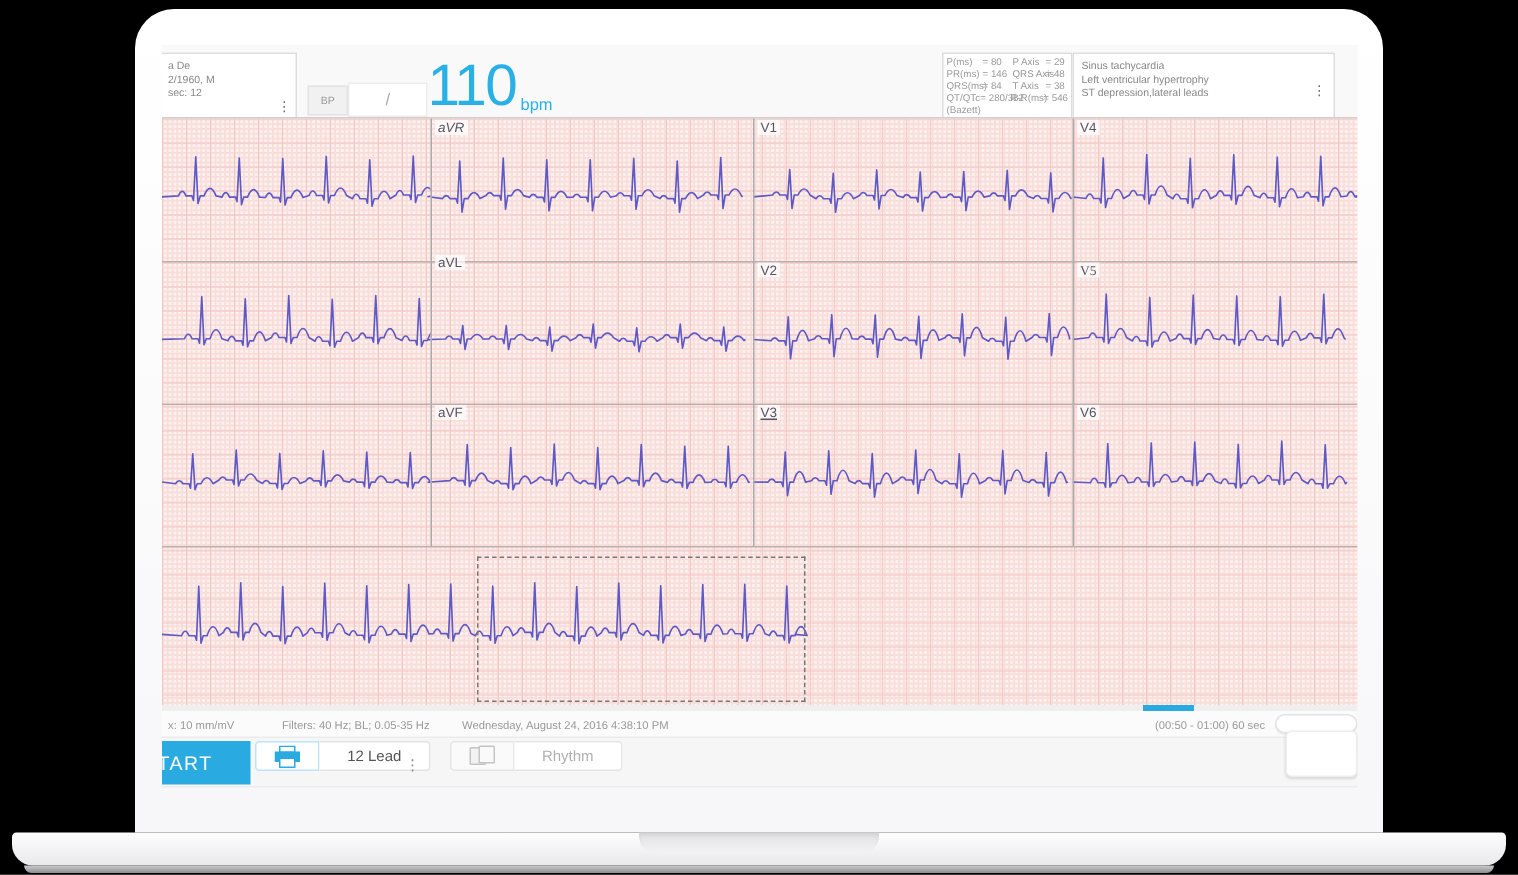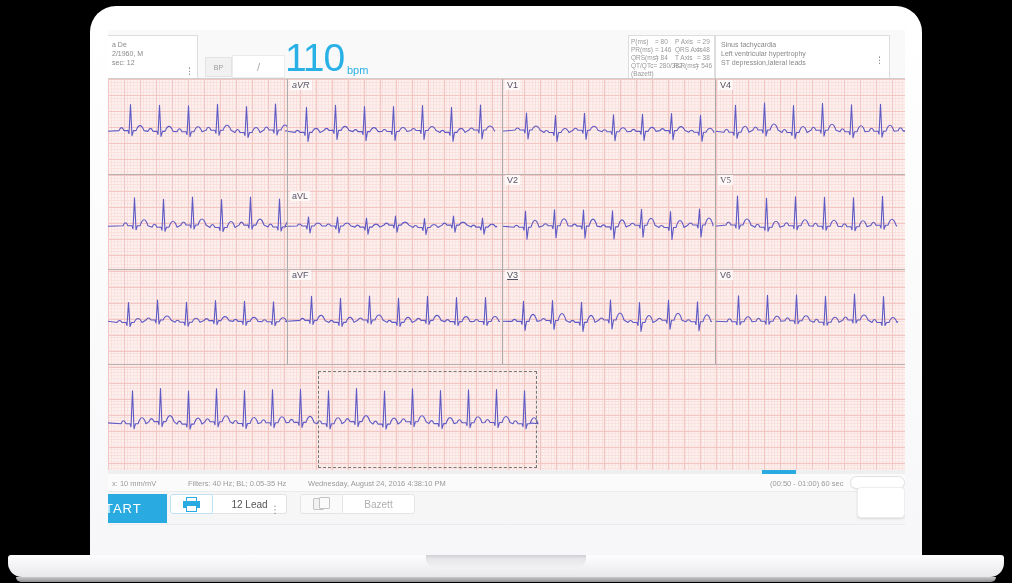--- a/index.html
+++ b/index.html
@@ -176,21 +176,21 @@
           <svg width="213" height="95" class="ecg-svg" style="left:394px;top:0px;">
             <path d="M0 52.3 L13 51 Q15.5 47 18 51 L22 51 L23 54 L24.5 34 L26 60 L27.5 51 L30 51 Q34 43 38 51 L42 53.5 Q44.5 49.5 47 53.5 L51 53.5 L52 56.5 L53.5 36.5 L55 62.5 L56.5 53.5 L59 53.5 Q63 45.5 67 53.5 L71 51.3 Q73.5 47.3 76 51.3 L80 51.3 L81 54.3 L82.5 34.3 L84 60.3 L85.5 51.3 L88 51.3 Q92 43.3 96 51.3 L100 52.7 Q102.5 48.7 105 52.7 L109 52.7 L110 55.7 L111.5 35.7 L113 61.7 L114.5 52.7 L117 52.7 Q121 44.7 125 52.7 L129 52.4 Q131.5 48.4 134 52.4 L138 52.4 L139 55.4 L140.5 35.4 L142 61.4 L143.5 52.4 L146 52.4 Q150 44.4 154 52.4 L158 51.6 Q160.5 47.6 163 51.6 L167 51.6 L168 54.6 L169.5 34.6 L171 60.6 L172.5 51.6 L175 51.6 Q179 43.6 183 51.6 L187 53.3 Q189.5 49.3 192 53.3 L196 53.3 L197 56.3 L198.5 36.3 L200 62.3 L201.5 53.3 L204 53.3 Q208 45.3 212 53.3 L211 52.3" fill="none" stroke="#5e59c4" stroke-width="1.1" stroke-linejoin="round"></path>
           </svg>
           <span class="lead-label" style="left: 610px; top: 1px;">V4</span>
           <svg width="190" height="95" class="ecg-svg" style="left:607px;top:0px;">
             <path d="M0 52.3 L9 53.3 Q11.5 47.3 14 53.3 L18 53.3 L19 56.3 L20.5 26.3 L22 59.3 L23.5 53.3 L26 53.3 Q30 41.3 34 53.3 L38 51 Q40.5 45 43 51 L47 51 L48 54 L49.5 24 L51 57 L52.5 51 L55 51 Q59 39 63 51 L67 53.5 Q69.5 47.5 72 53.5 L76 53.5 L77 56.5 L78.5 26.5 L80 59.5 L81.5 53.5 L84 53.5 Q88 41.5 92 53.5 L96 51.2 Q98.5 45.2 101 51.2 L105 51.2 L106 54.2 L107.5 24.2 L109 57.2 L110.5 51.2 L113 51.2 Q117 39.2 121 51.2 L125 52.8 Q127.5 46.8 130 52.8 L134 52.8 L135 55.8 L136.5 25.8 L138 58.8 L139.5 52.8 L142 52.8 Q146 40.8 150 52.8 L154 52.2 Q156.5 46.2 159 52.2 L163 52.2 L164 55.2 L165.5 25.2 L167 58.2 L168.5 52.2 L171 52.2 Q175 40.2 179 52.2 L183 51.7 Q185.5 45.7 188 51.7 L192 51.7 L193 54.7 L194.5 24.7 L196 57.7 L197.5 51.7 L200 51.7 Q204 39.7 208 51.7 L188 52.3" fill="none" stroke="#5e59c4" stroke-width="1.1" stroke-linejoin="round"></path>
           </svg>
           <svg width="179" height="95" class="ecg-svg" style="left:0px;top:95px;">
             <path d="M0 52.3 L15 51.8 Q17.5 45.8 20 51.8 L24 51.8 L25 54.8 L26.5 23.8 L28 55.8 L29.5 51.8 L32 51.8 Q36 39.8 40 51.8 L44 53.2 Q46.5 47.2 49 53.2 L53 53.2 L54 56.2 L55.5 25.2 L57 57.2 L58.5 53.2 L61 53.2 Q65 41.2 69 53.2 L73 51 Q75.5 45 78 51 L82 51 L83 54 L84.5 23 L86 55 L87.5 51 L90 51 Q94 39 98 51 L102 53.5 Q104.5 47.5 107 53.5 L111 53.5 L112 56.5 L113.5 25.5 L115 57.5 L116.5 53.5 L119 53.5 Q123 41.5 127 53.5 L131 51.1 Q133.5 45.1 136 51.1 L140 51.1 L141 54.1 L142.5 23.1 L144 55.1 L145.5 51.1 L148 51.1 Q152 39.1 156 51.1 L160 53 Q162.5 47 165 53 L169 53 L170 56 L171.5 25 L173 57 L174.5 53 L177 53 Q181 41 185 53 L177 52.3" fill="none" stroke="#5e59c4" stroke-width="1.1" stroke-linejoin="round"></path>
           </svg>
-          <span class="lead-label" style="left: 182px; top: 112px;">aVL</span>
+          <span class="lead-label" style="left: 182px; top: 91px;">aVL</span>
           <svg width="215" height="95" class="ecg-svg" style="left:179px;top:95px;">
             <path d="M0 52.3 L10 52 Q12.5 48 15 52 L19 52 L20 55 L21.5 43 L23 59 L24.5 52 L27 52 Q31 46 35 52 L39 52 Q41.5 48 44 52 L48 52 L49 55 L50.5 43 L52 59 L53.5 52 L56 52 Q60 46 64 52 L68 53.1 Q70.5 49.1 73 53.1 L77 53.1 L78 56.1 L79.5 44.1 L81 60.1 L82.5 53.1 L85 53.1 Q89 47.1 93 53.1 L97 51.1 Q99.5 47.1 102 51.1 L106 51.1 L107 54.1 L108.5 42.1 L110 58.1 L111.5 51.1 L114 51.1 Q118 45.1 122 51.1 L126 53.5 Q128.5 49.5 131 53.5 L135 53.5 L136 56.5 L137.5 44.5 L139 60.5 L140.5 53.5 L143 53.5 Q147 47.5 151 53.5 L155 51.1 Q157.5 47.1 160 51.1 L164 51.1 L165 54.1 L166.5 42.1 L168 58.1 L169.5 51.1 L172 51.1 Q176 45.1 180 51.1 L184 53.1 Q186.5 49.1 189 53.1 L193 53.1 L194 56.1 L195.5 44.1 L197 60.1 L198.5 53.1 L201 53.1 Q205 47.1 209 53.1 L210 52.3" fill="none" stroke="#5e59c4" stroke-width="1.1" stroke-linejoin="round"></path>
           </svg>
           <span class="lead-label" style="left: 397px; top: 96px;">V2</span>
           <svg width="213" height="95" class="ecg-svg" style="left:394px;top:95px;">
             <path d="M0 52.3 L12 53.2 Q14.5 49.2 17 53.2 L21 53.2 L22 56.2 L23.5 37.2 L25 65.2 L26.5 53.2 L29 53.2 Q33 39.2 37 53.2 L41 51.8 Q43.5 47.8 46 51.8 L50 51.8 L51 54.8 L52.5 35.8 L54 63.8 L55.5 51.8 L58 51.8 Q62 37.8 66 51.8 L70 52.1 Q72.5 48.1 75 52.1 L79 52.1 L80 55.1 L81.5 36.1 L83 64.1 L84.5 52.1 L87 52.1 Q91 38.1 95 52.1 L99 52.9 Q101.5 48.9 104 52.9 L108 52.9 L109 55.9 L110.5 36.9 L112 64.9 L113.5 52.9 L116 52.9 Q120 38.9 124 52.9 L128 51.2 Q130.5 47.2 133 51.2 L137 51.2 L138 54.2 L139.5 35.2 L141 63.2 L142.5 51.2 L145 51.2 Q149 37.2 153 51.2 L157 53.5 Q159.5 49.5 162 53.5 L166 53.5 L167 56.5 L168.5 37.5 L170 65.5 L171.5 53.5 L174 53.5 Q178 39.5 182 53.5 L186 51 Q188.5 47 191 51 L195 51 L196 54 L197.5 35 L199 63 L200.5 51 L203 51 Q207 37 211 51 L211 52.3" fill="none" stroke="#5e59c4" stroke-width="1.1" stroke-linejoin="round"></path>
           </svg>
           <span class="lead-label" style="left: 610px; top: 96px; font-family: Liberation Serif, serif;">V5</span>
           <svg width="190" height="95" class="ecg-svg" style="left:607px;top:95px;">
             <path d="M0 52.3 L11 51 Q13.5 45 16 51 L20 51 L21 54 L22.5 22 L24 55 L25.5 51 L28 51 Q32 39 36 51 L40 53.3 Q42.5 47.3 45 53.3 L49 53.3 L50 56.3 L51.5 24.3 L53 57.3 L54.5 53.3 L57 53.3 Q61 41.3 65 53.3 L69 51.7 Q71.5 45.7 74 51.7 L78 51.7 L79 54.7 L80.5 22.7 L82 55.7 L83.5 51.7 L86 51.7 Q90 39.7 94 51.7 L98 52.3 Q100.5 46.3 103 52.3 L107 52.3 L108 55.3 L109.5 23.3 L111 56.3 L112.5 52.3 L115 52.3 Q119 40.3 123 52.3 L127 52.8 Q129.5 46.8 132 52.8 L136 52.8 L137 55.8 L138.5 23.8 L140 56.8 L141.5 52.8 L144 52.8 Q148 40.8 152 52.8 L156 51.2 Q158.5 45.2 161 51.2 L165 51.2 L166 54.2 L167.5 22.2 L169 55.2 L170.5 51.2 L173 51.2 Q177 39.2 181 51.2 L182 52.3" fill="none" stroke="#5e59c4" stroke-width="1.1" stroke-linejoin="round"></path>
@@ -245,21 +245,21 @@
           <span>12 Lead</span>
           <span class="lead-dots">⋮</span>
         </div>
         <div class="tb-btn pages-btn">
           <span class="pages-icon">
               <i></i>
               <i></i>
             </span>
         </div>
         <div class="tb-btn rhythm-btn">
-          <span>Bazett</span>
+          <span>Rhythm</span>
         </div>
       </div>
 
       <div class="corner-btn"></div>
 
     </div>
   </div>
 
   <div class="laptop-base"></div>
   <div class="laptop-notch"></div>

